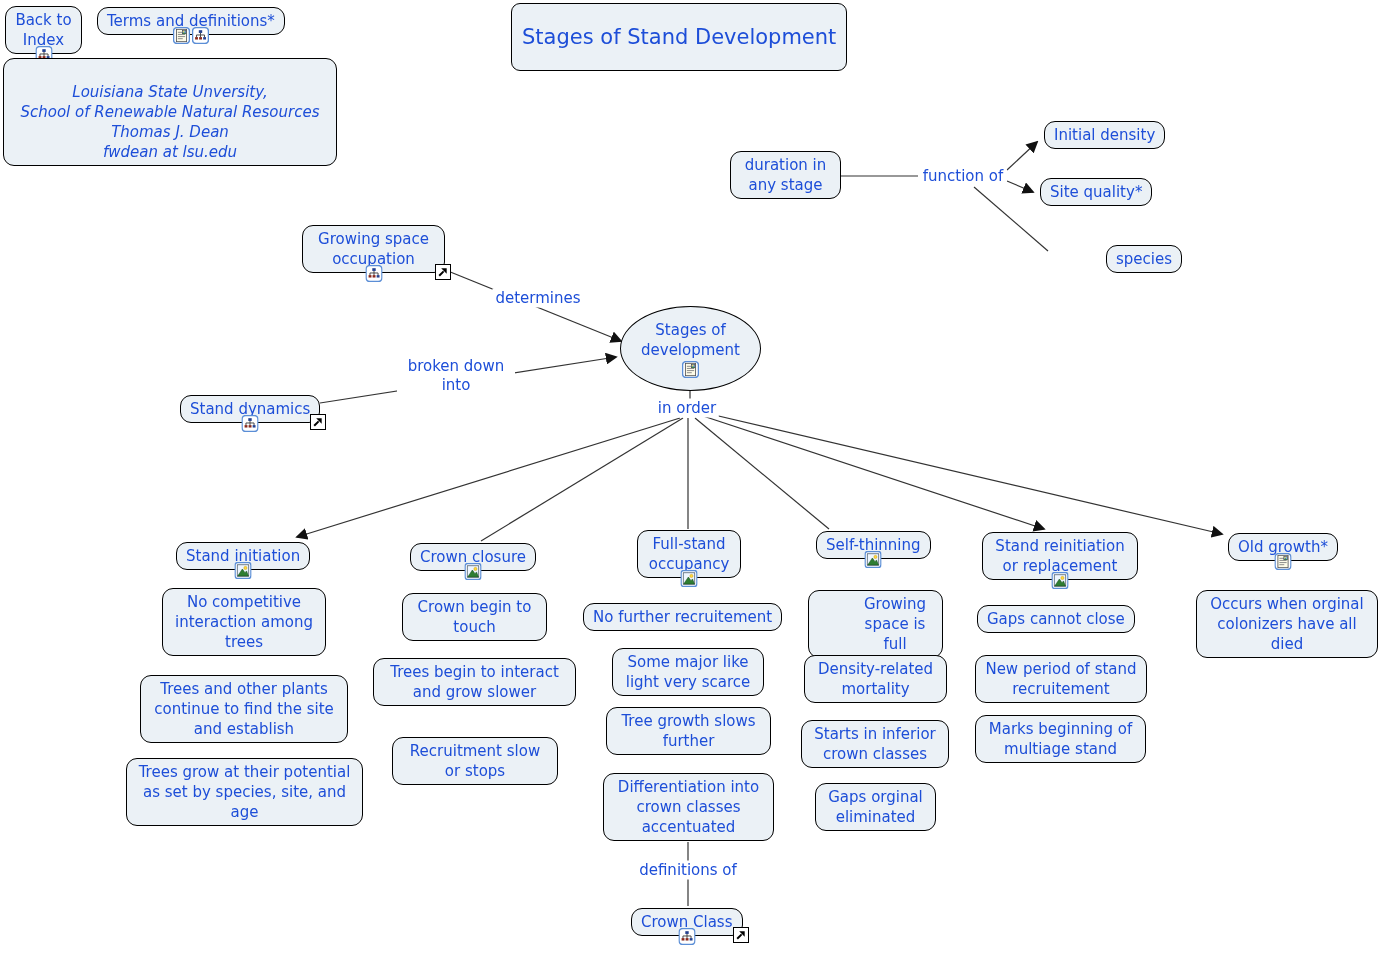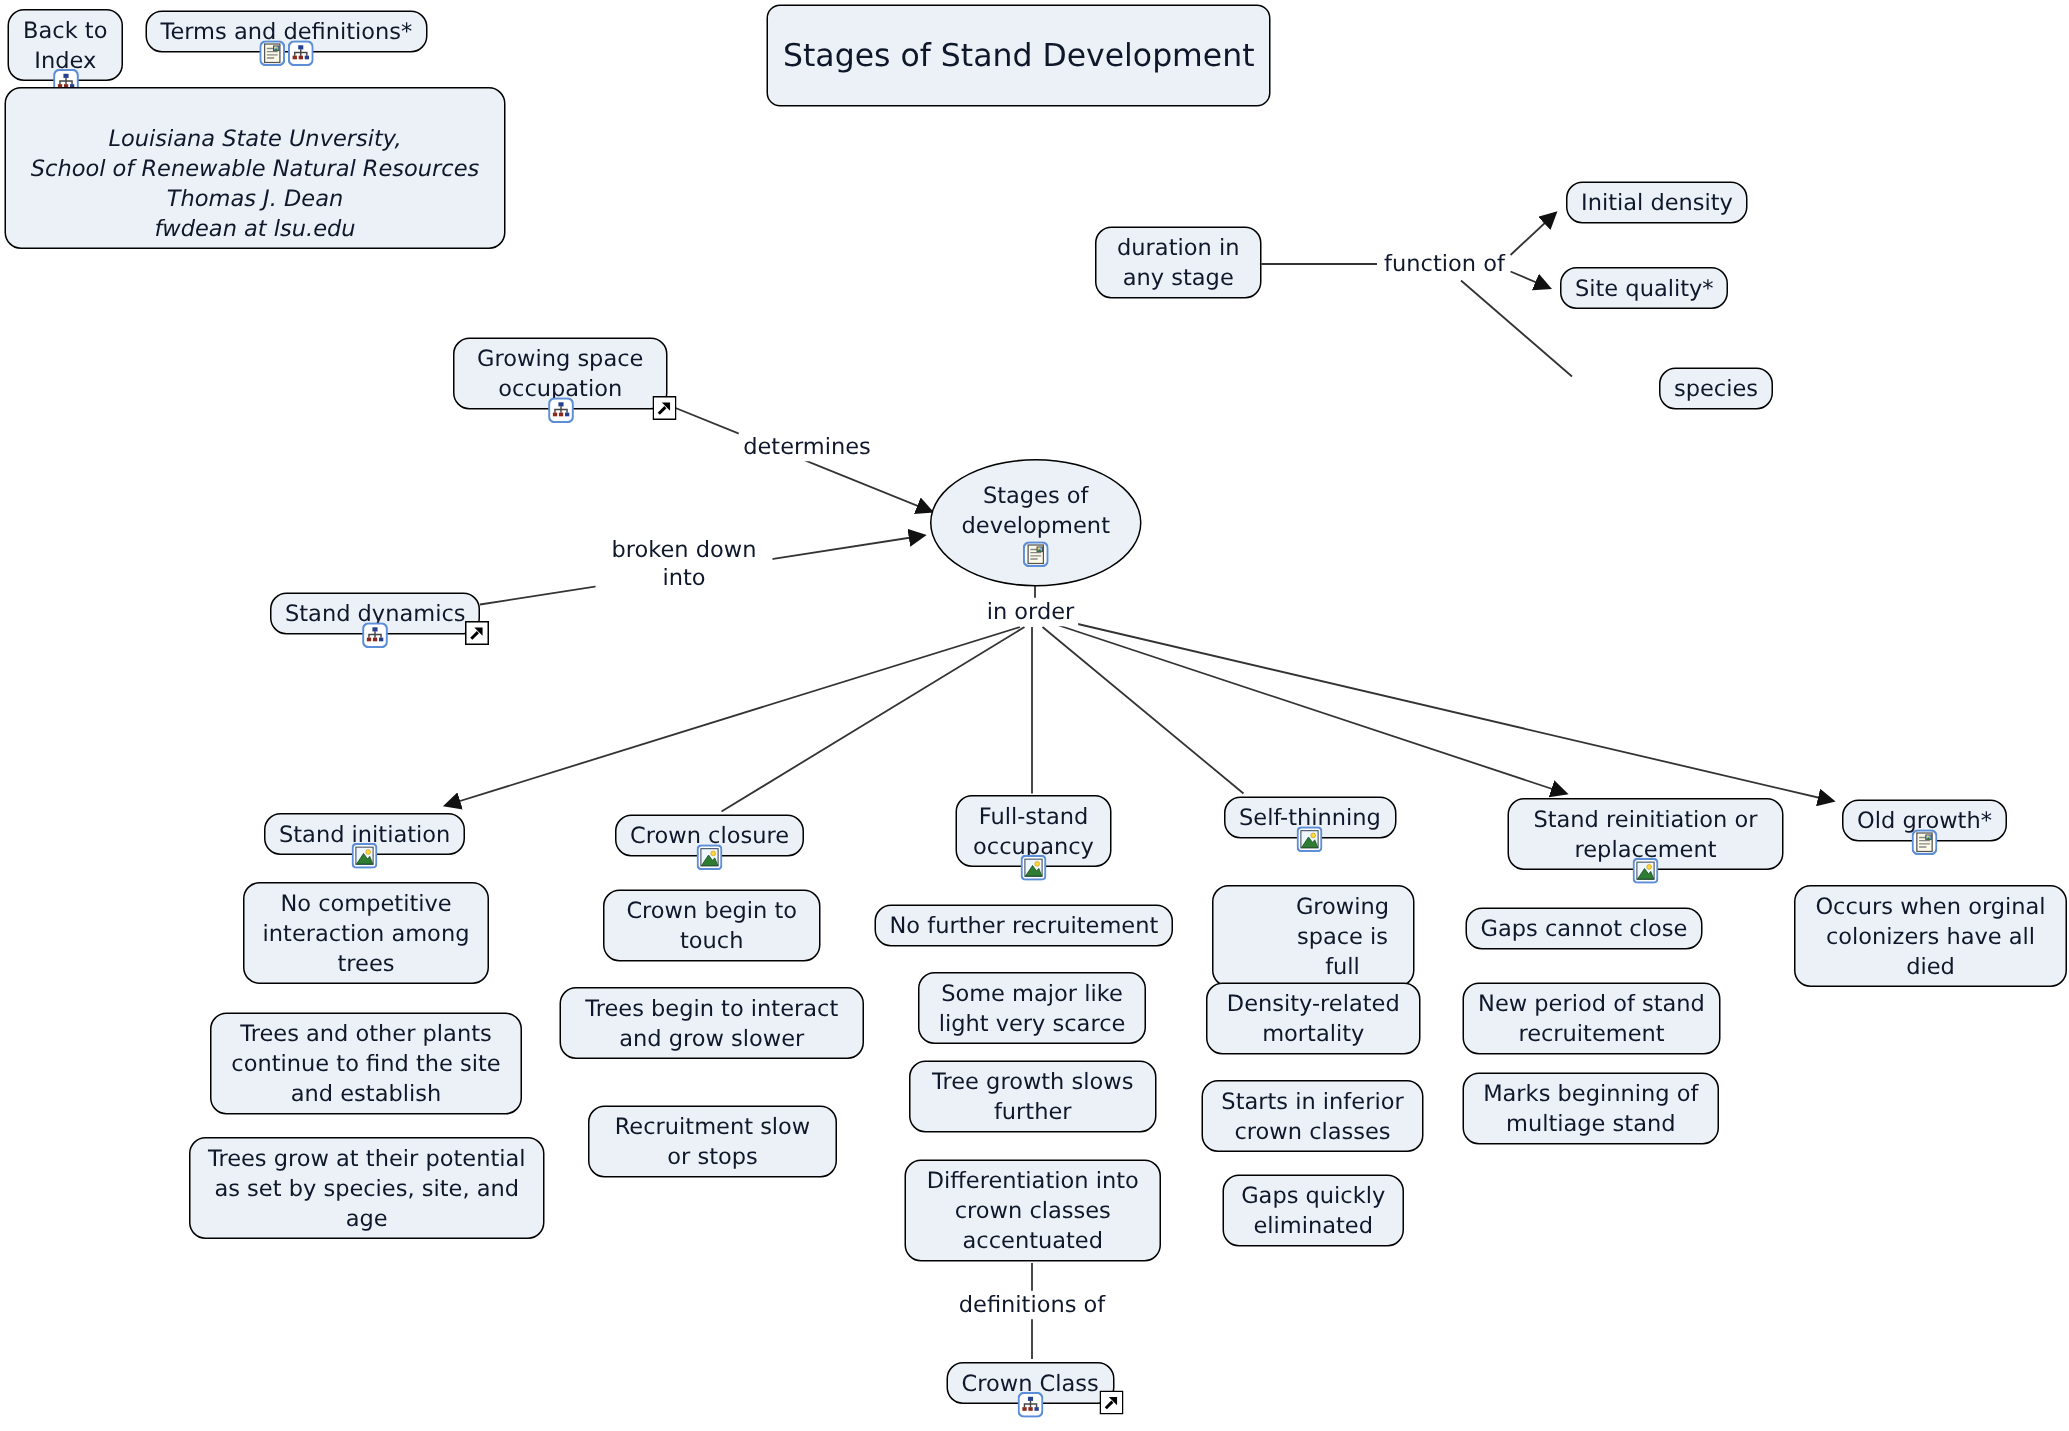--- a/index.html
+++ b/index.html
@@ -1,19 +1,19 @@
 <!DOCTYPE html>
 <html><head>
 <meta charset="utf-8">
 <style>
   html,body{margin:0;padding:0;background:#fff;}
   #canvas{
     position:relative;width:1379px;height:954px;overflow:hidden;
     font-family:"DejaVu Sans","Liberation Sans",sans-serif;
-    color:#0f172a;background:#fff;
+    color:#1d4ed8;background:#fff;
   }
   #wires{position:absolute;left:0;top:0;width:1379px;height:954px;z-index:0;}
   .node{
     position:absolute;z-index:1;box-sizing:border-box;
     background:#ebf1f6;border:1px solid #000;border-radius:11px;
     font-size:15px;line-height:20px;text-align:center;
     padding:3px 9px;
   }
   .nowrap{white-space:nowrap;}
   .pre{white-space:pre-line;}
@@ -307,24 +307,24 @@
   <div class="node" style="left:808px;top:590px;width:135px;padding-left:48px;">
     <span>Growing space is full</span>
   </div>
   <div class="node" style="left:804px;top:655px;width:143px;">
     <span>Density-related mortality</span>
   </div>
   <div class="node" style="left:801px;top:720px;width:148px;">
     <span>Starts in inferior crown classes</span>
   </div>
   <div class="node" style="left:815px;top:783px;width:121px;">
-    <span>Gaps quickly eliminated</span>
-  </div>
-
-  <div class="node" style="left:982px;top:532px;width:184px;margin-left:23px;">
+    <span>Gaps orginal eliminated</span>
+  </div>
+
+  <div class="node" style="left:982px;top:532px;width:156px;">
     <span>Stand reinitiation or replacement</span>
     <span class="icons">
       <span class="ic">
           <svg viewBox="0 0 16 16">
             <rect x="0.5" y="0.5" width="15" height="15" rx="2.5" fill="#fff" stroke="#5b8ed6" stroke-width="1.4"></rect>
             <rect x="2.6" y="2.6" width="10.8" height="10.8" fill="#eef6ff" stroke="#445566" stroke-width="0.7"></rect>
             <circle cx="10.3" cy="5.6" r="1.5" fill="#ffd73e" stroke="#c99700" stroke-width="0.4"></circle>
             <path d="M3 13.2 L7.4 6.6 L9.9 10 L11.3 8.4 L13.2 13.2 Z" fill="#2e7d32" stroke="#1b4d1e" stroke-width="0.5"></path>
           </svg>
         </span>

